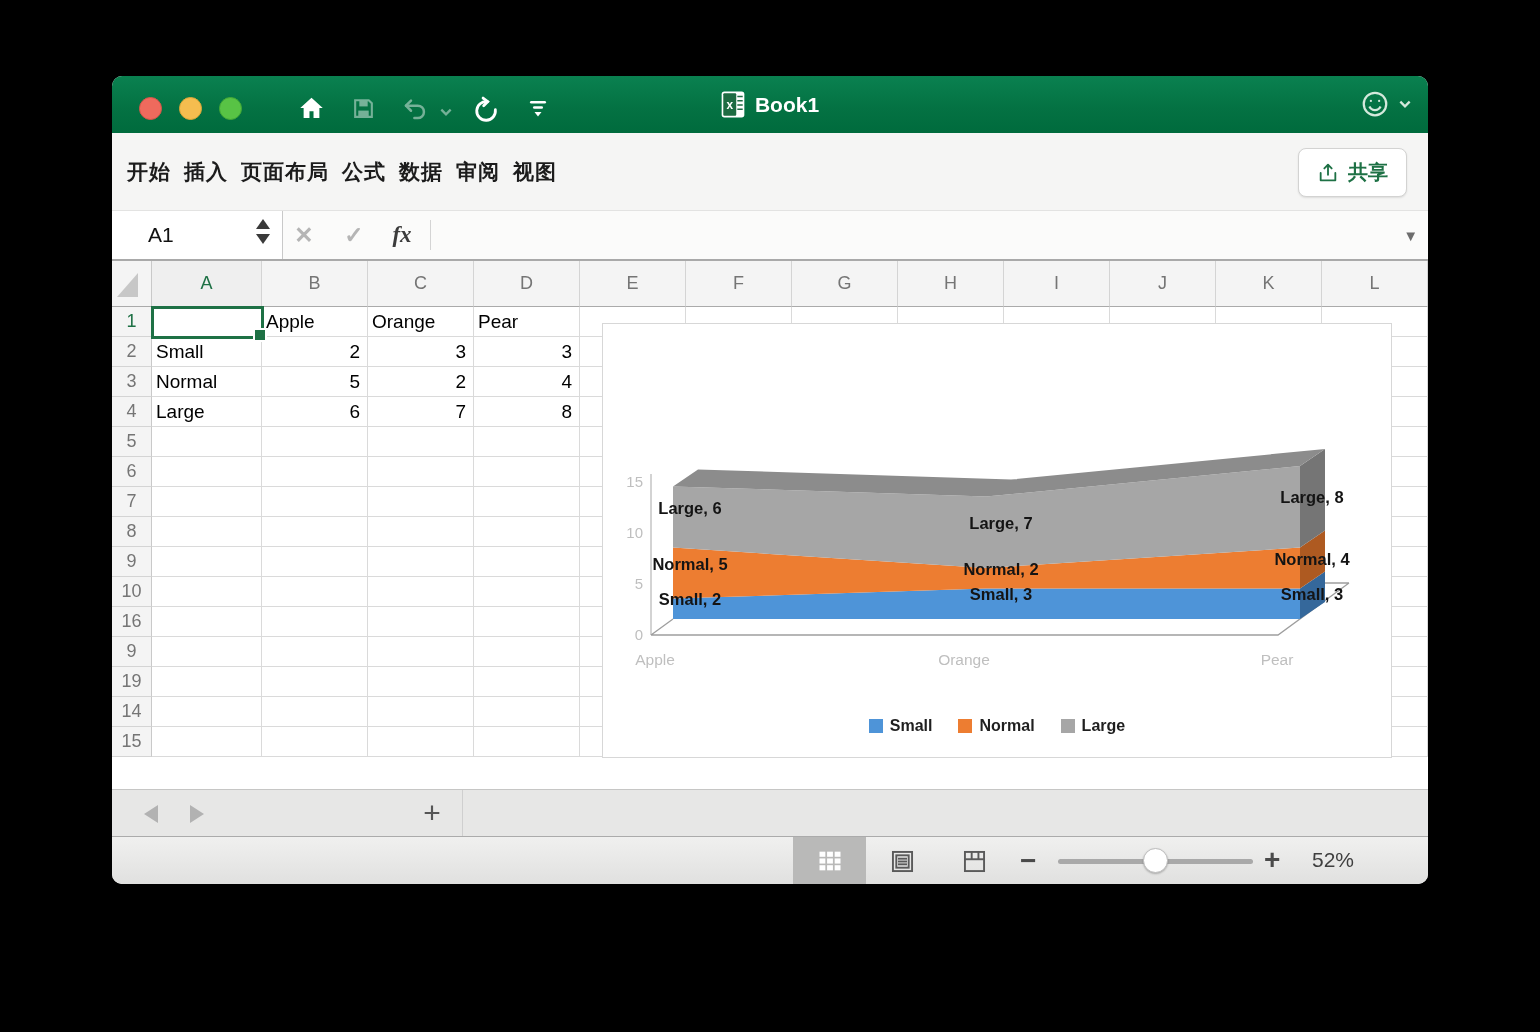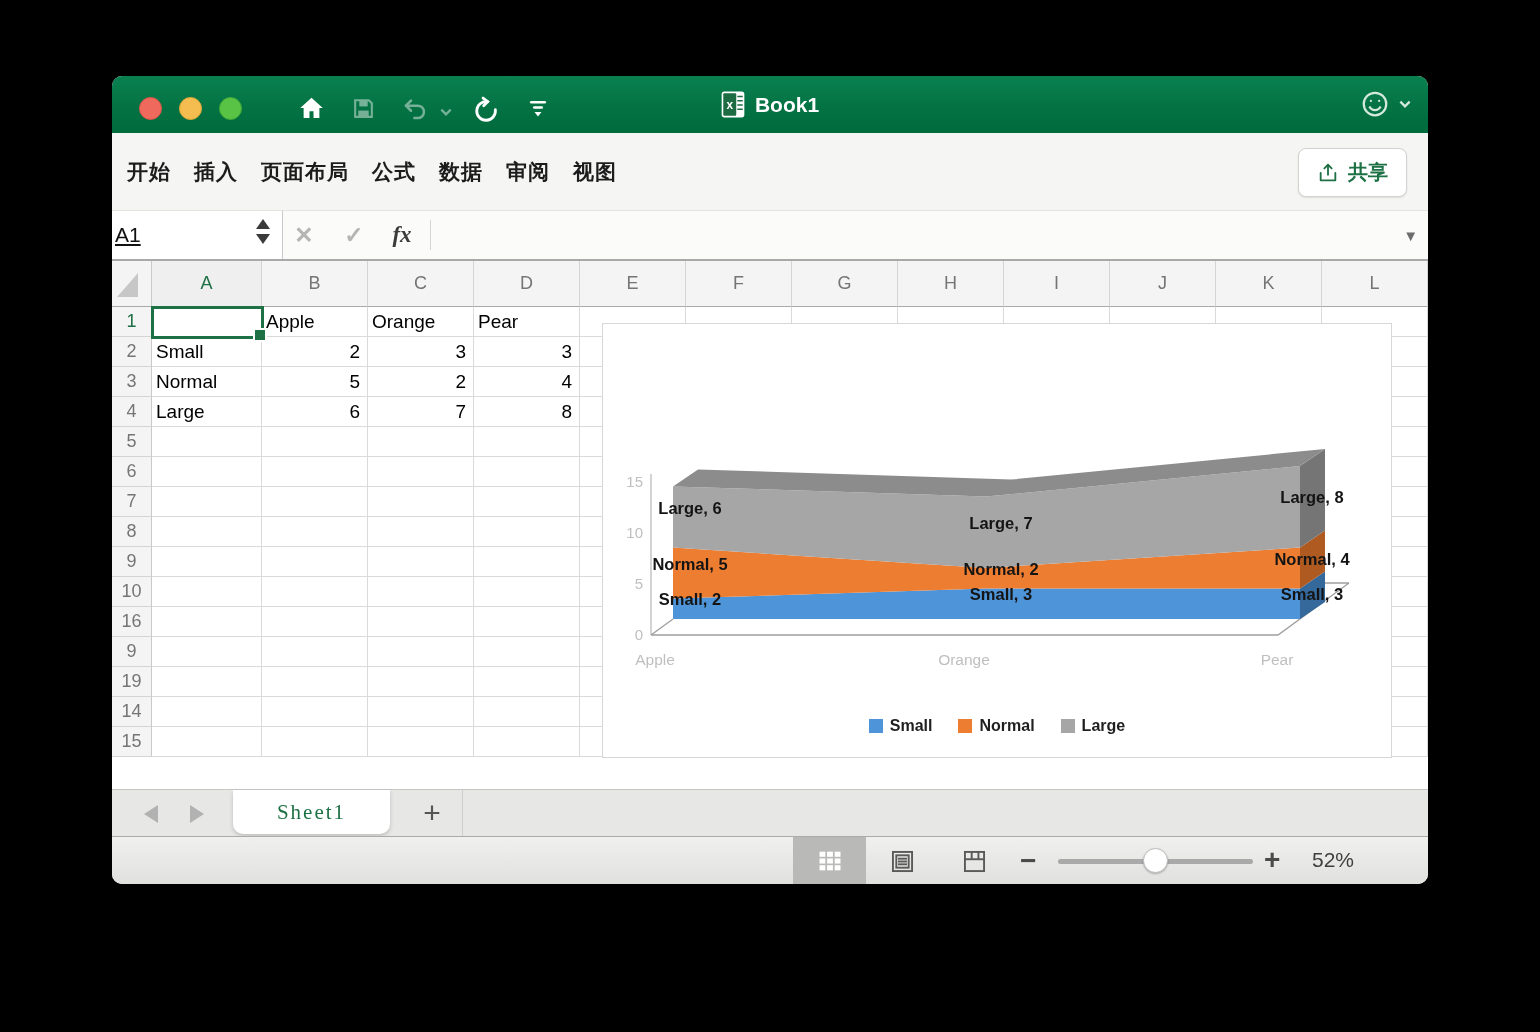--- a/index.html
+++ b/index.html
@@ -16,30 +16,30 @@
   .tb-ico{position:absolute;top:18px;width:28px;height:28px;display:flex;align-items:center;justify-content:center;}
   .dim{opacity:.45;}
   .doc-title{position:absolute;left:0;right:0;top:0;height:57px;display:flex;align-items:center;justify-content:center;gap:10px;
              color:#fff;font-size:21px;font-weight:700;pointer-events:none;}
   .searchbox{position:absolute;left:851px;top:12px;width:362px;height:36px;border-radius:8px;
              background:rgba(0,40,20,.28);border:1px solid rgba(255,255,255,.14);display:flex;align-items:center;padding:0 12px;box-sizing:border-box;}
   .searchbox .ph{color:#9dc7ae;font-size:19px;margin-left:10px;}
   .feedback{position:absolute;right:16px;top:13px;display:flex;align-items:center;gap:8px;}
   
   .ribbon{position:relative;height:77px;background:#f5f5f4;border-bottom:1px solid #e3e3e2;}
-  .rtabs{position:absolute;left:15px;top:0;height:77px;display:flex;align-items:center;gap:23px;}
+  .rtabs{position:absolute;left:15px;top:0;height:77px;display:flex;align-items:center;gap:13px;}
   .rtab{font-size:21px;color:#1c1c1c;font-weight:600;letter-spacing:1px;cursor:default;}
   .share-btn{position:absolute;right:21px;top:15px;height:47px;padding:0 18px;background:#fff;border:1px solid #d3d3d2;
              border-radius:8px;box-shadow:0 1px 2px rgba(0,0,0,.10);display:flex;align-items:center;gap:9px;
              color:#1e7145;font-size:20px;font-weight:600;}
   
   .fbar{position:relative;height:50px;background:#fbfbfa;border-bottom:2px solid #a9a9a9;box-sizing:border-box;}
   .namebox{position:absolute;left:0;top:0;width:171px;height:48px;background:#fff;border-right:1px solid #c9c9c9;
            display:flex;align-items:center;box-sizing:border-box;}
-  .namebox .nb-text{font-size:21px;color:#111;margin-left:3px;text-decoration:underline;}
+  .namebox .nb-text{font-size:21px;color:#111;margin-left:36px;}
   .stepper{position:absolute;right:12px;top:8px;display:flex;flex-direction:column;gap:5px;align-items:center;}
   .tri-up{width:0;height:0;border-left:7px solid transparent;border-right:7px solid transparent;border-bottom:10px solid #3a3a3a;}
   .tri-dn{width:0;height:0;border-left:7px solid transparent;border-right:7px solid transparent;border-top:10px solid #3a3a3a;}
   .fglyph{position:absolute;top:0;height:48px;display:flex;align-items:center;justify-content:center;font-size:23px;color:#b5b5b5;font-weight:700;}
   .fx{font-family:"Liberation Serif",serif;font-style:italic;color:#3c3c3c;font-weight:700;}
   .fdiv{position:absolute;left:318px;top:9px;width:1px;height:30px;background:#d4d4d4;}
   .fexpand{position:absolute;right:10px;top:16px;color:#6d6d6d;font-size:15px;}
   
   .grid{position:relative;height:528px;background:#fff;overflow:hidden;}
   .chrow{display:flex;height:46px;}
@@ -503,21 +503,20 @@
                 <span>Large</span>
               </div>
             </div>
       </div>
     </div>
   </div>
 
   <div class="sheetbar">
     <div class="nav-tri nav-left"></div>
     <div class="nav-tri nav-right"></div>
-    <div class="stab">Sheet1</div>
     <div class="addsheet">+</div>
     <div class="sheetdiv"></div>
   </div>
 
   <div class="statusbar">
     <div class="viewbtn sel" style="left:681px;">
       <svg width="28" height="28" viewBox="0 0 24 24">
             <g fill="#fff">
               <rect x="3" y="4" width="5" height="4.4"></rect>
               <rect x="9.5" y="4" width="5" height="4.4"></rect>

